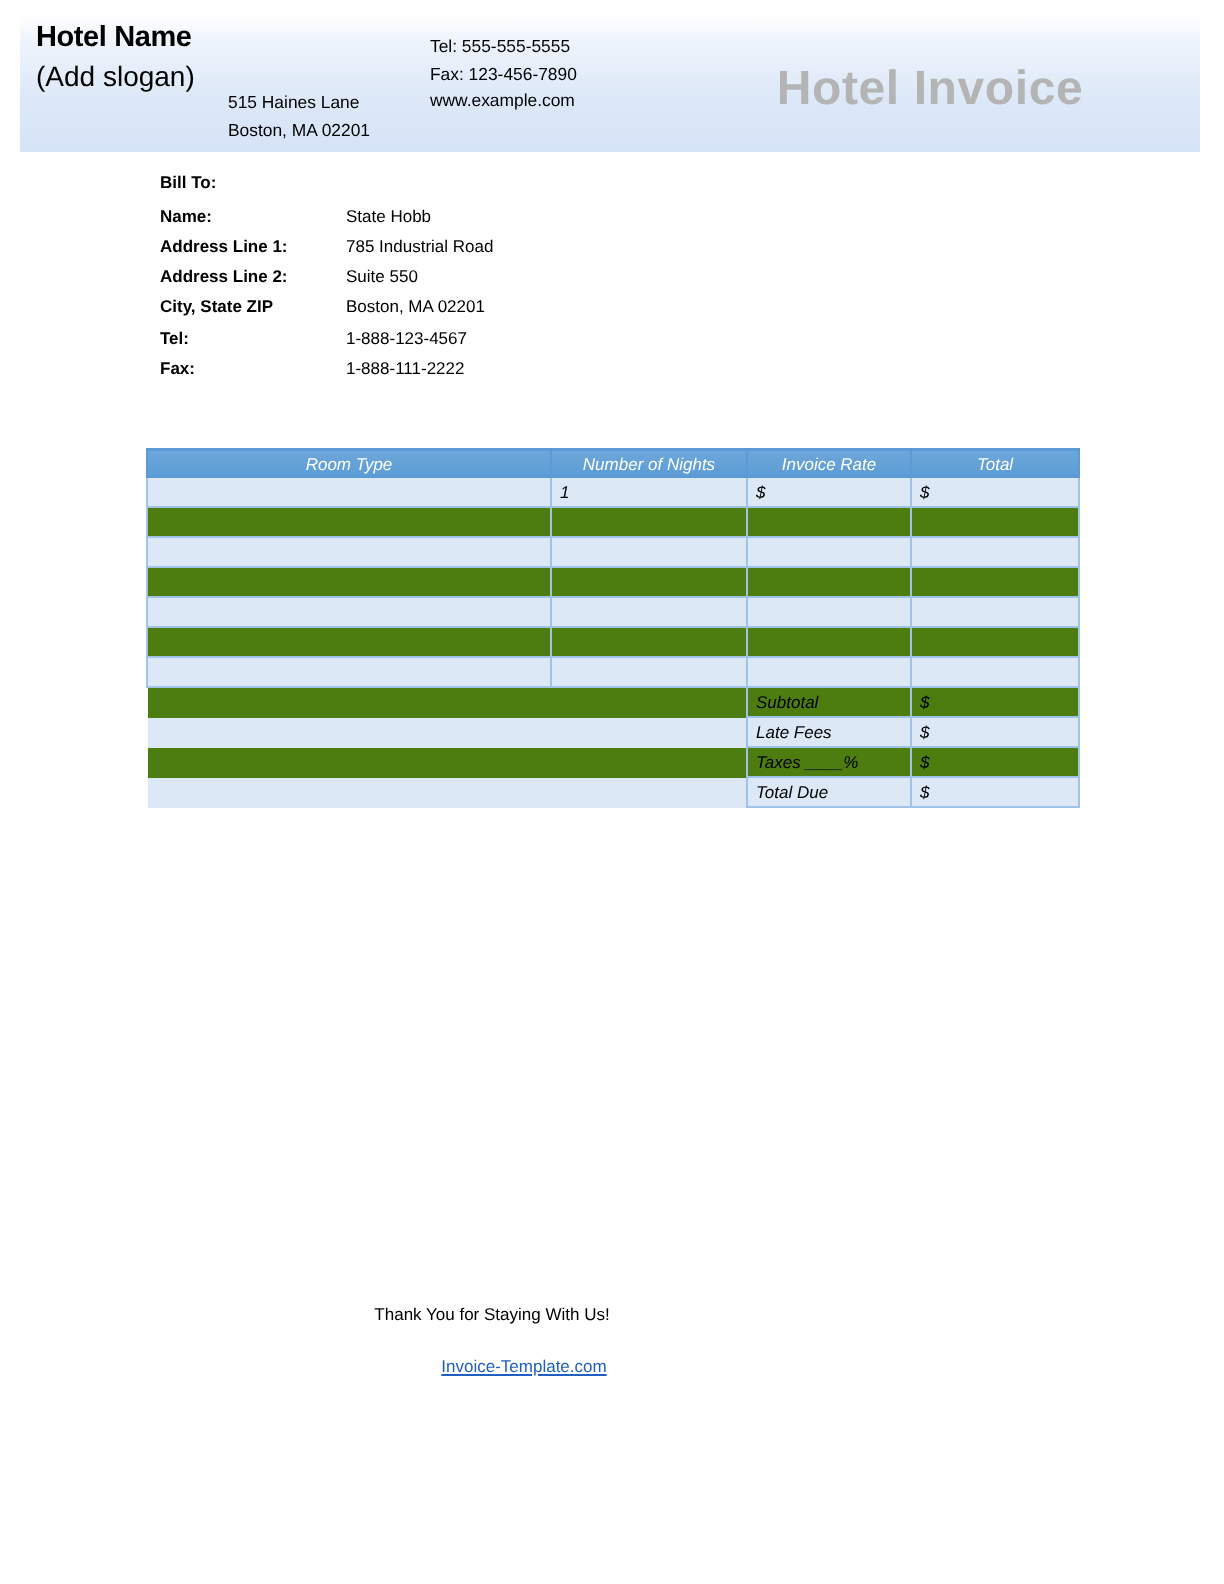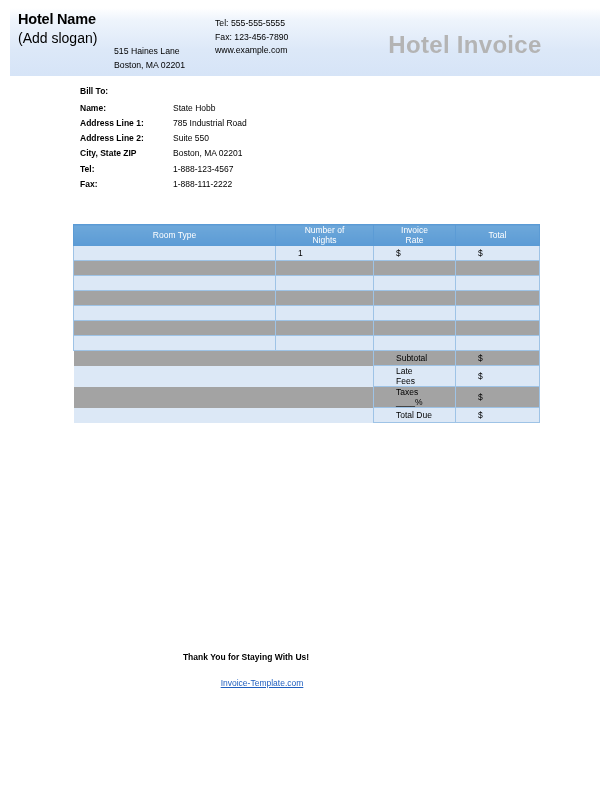--- a/index.html
+++ b/index.html
@@ -111,55 +111,56 @@
     top: 224px;
     width: 466px;
     border-collapse: collapse;
     font-size: 8.5px;
     table-layout: fixed;
   }
   #invoice-table th,
   #invoice-table td {
     border: 1px solid #9ec3e6;
     height: 14px;
-    padding: 0 22px;
+    padding: 0 4px;
+    font-style: italic;
   }
   #invoice-table thead th {
     background: linear-gradient(to bottom, #6ea8da 0%, #5b9bd5 100%);
     color: #ffffff;
     font-weight: normal;
     text-align: center;
     height: 13px;
     border: 1px solid #5b9bd5;
     font-size: 8.5px;
   }
   #invoice-table tbody tr.alt td {
     background: #dce8f6;
   }
   #invoice-table tbody tr.plain td {
-    background: #a3a3a3;
+    background: #4d7c0f;
   }
   #invoice-table td.blank-cell {
     border: none;
     background: transparent;
   }
   .col-room   { width: 202px; }
   .col-nights { width: 98px; }
   .col-rate   { width: 82px; }
   .col-total  { width: 84px; }
 
   
   #footer-thanks {
     position: absolute;
     left: 0;
     top: 652px;
     width: 492px;
     text-align: center;
     font-size: 8.5px;
-    font-weight: bold;
+    font-weight: normal;
     color: #000;
   }
   #footer-link {
     position: absolute;
     left: 0;
     top: 678px;
     width: 524px;
     text-align: center;
     font-size: 8.5px;
   }

